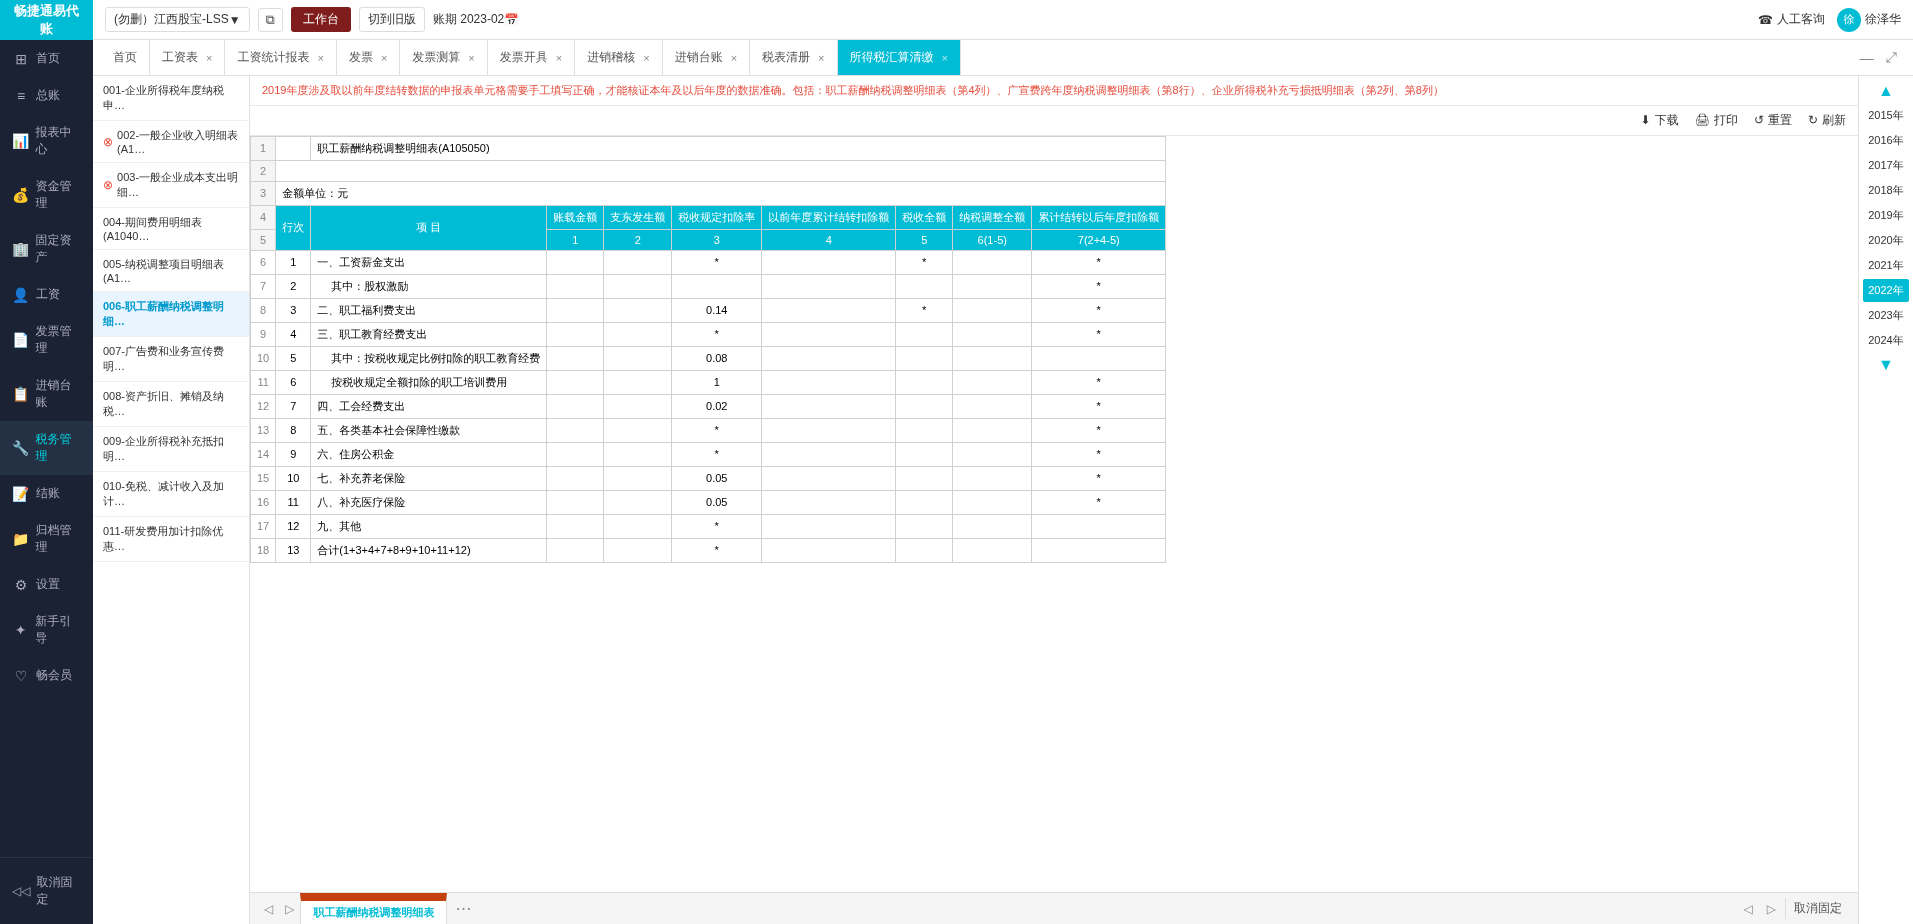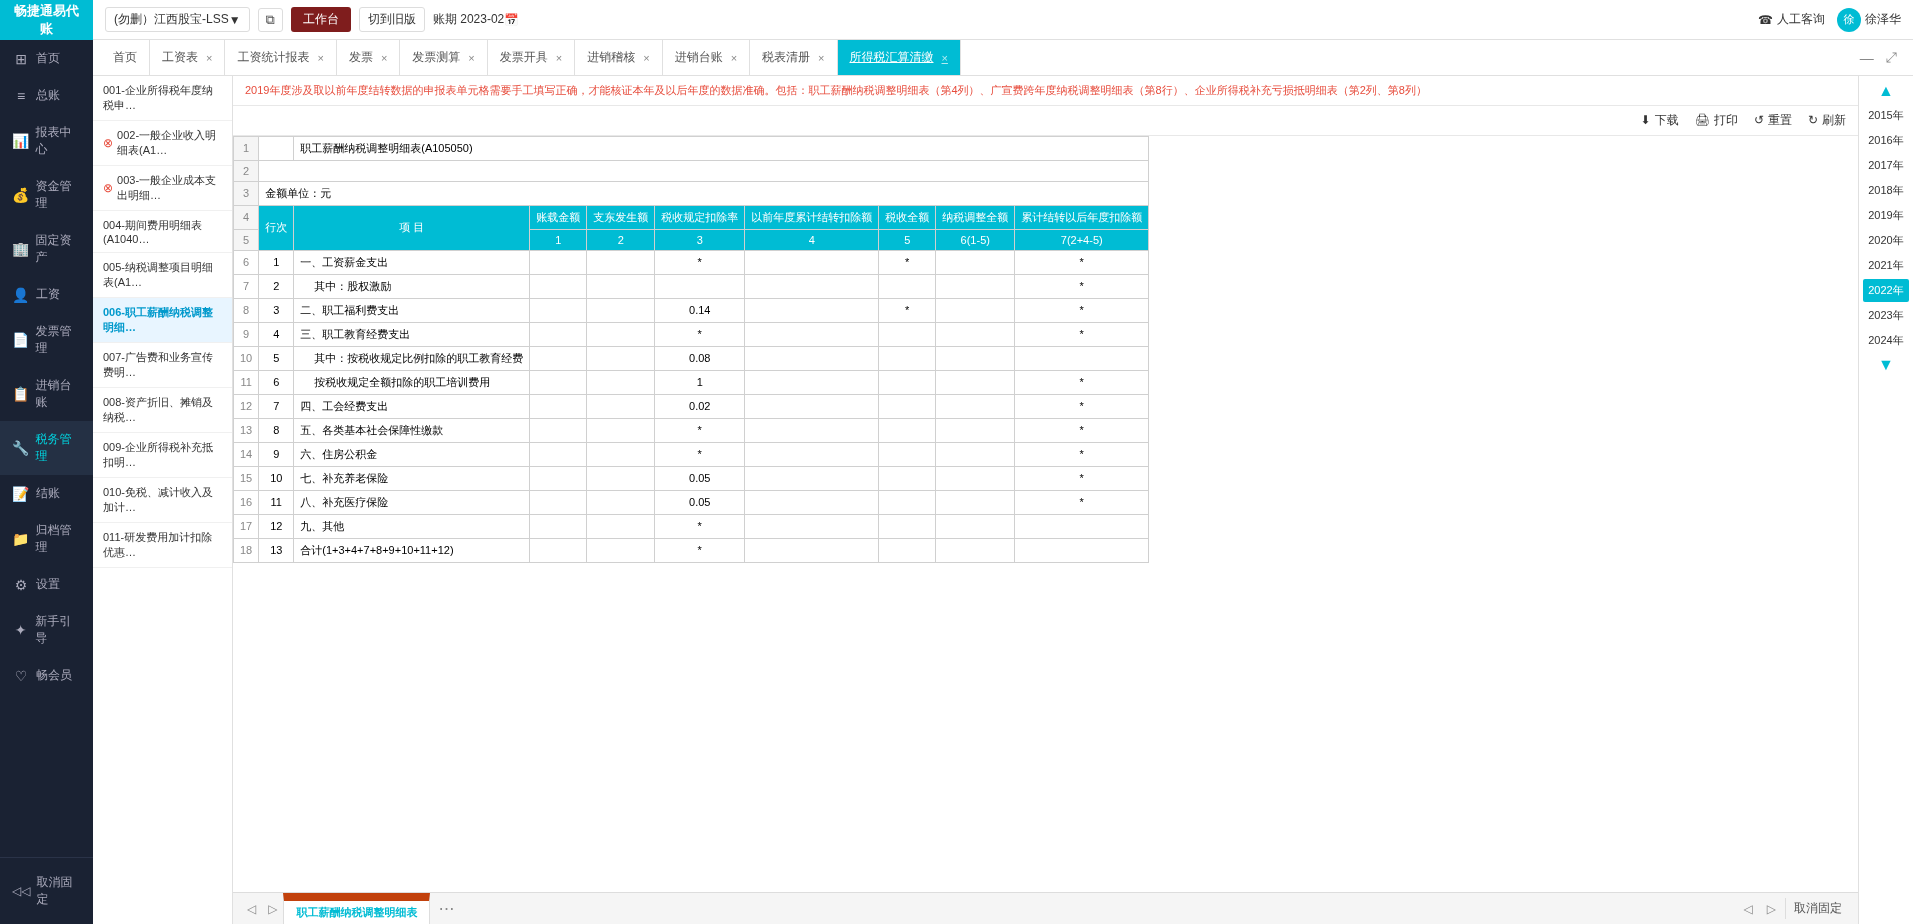--- a/index.html
+++ b/index.html
@@ -152,21 +152,20 @@
       font-size: 12px;
       color: #555;
       cursor: pointer;
       border-right: 1px solid #e0e0e0;
       gap: 4px;
       white-space: nowrap;
     }
     .tab.active {
       background: #00bcd4;
       color: #fff;
-      text-decoration: underline;
     }
     .tab .close-x {
       font-size: 11px;
       opacity: 0.7;
       margin-left: 4px;
     }
     .tab-actions {
       margin-left: auto;
       display: flex;
       gap: 4px;
@@ -183,21 +182,21 @@
 
     
     .content-area {
       display: flex;
       flex: 1;
       overflow: hidden;
     }
 
     
     .left-panel {
-      width: 140px;
+      width: 157px;
       background: #fff;
       border-right: 1px solid #e0e0e0;
       overflow-y: auto;
       flex-shrink: 0;
     }
     .left-panel-item {
       padding: 7px 10px;
       font-size: 11px;
       color: #333;
       cursor: pointer;

